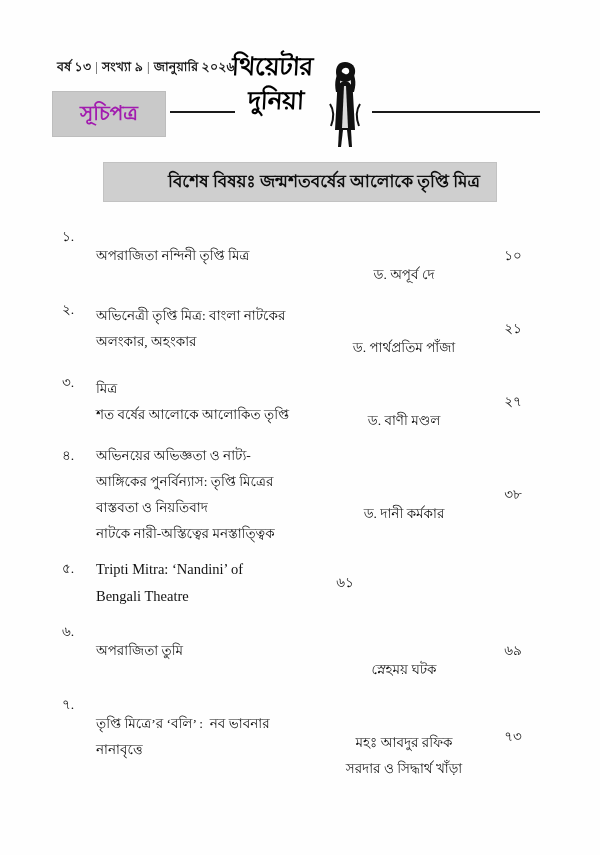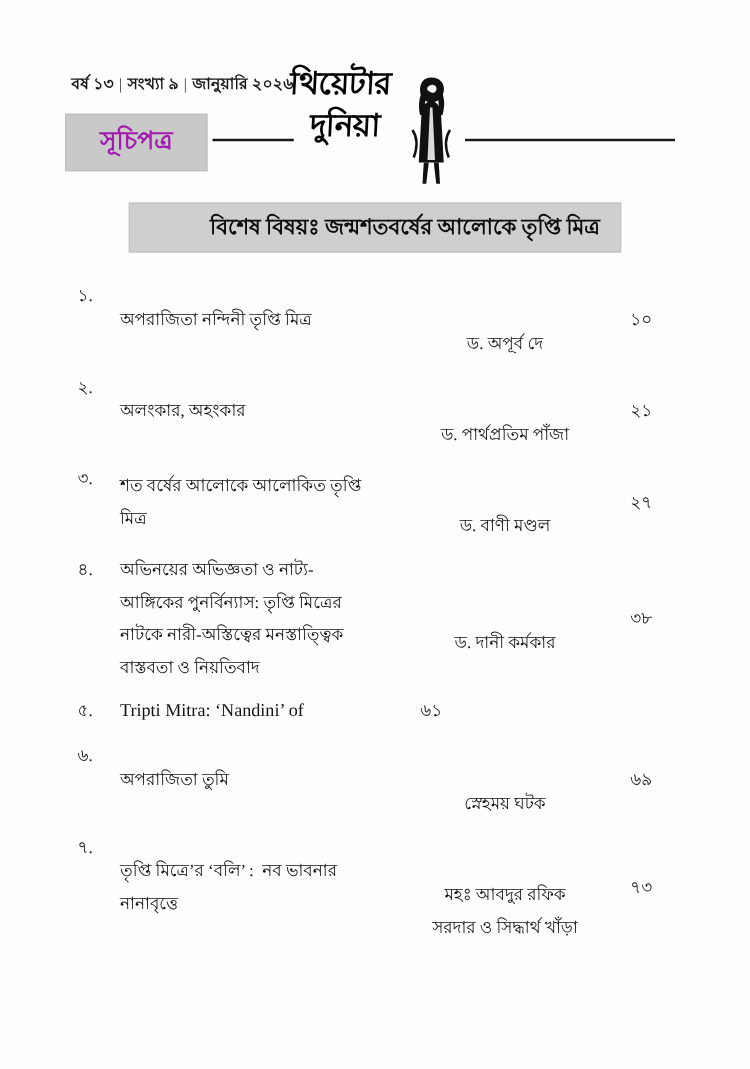--- a/index.html
+++ b/index.html
@@ -263,55 +263,57 @@
           <span class="line">অপরাজিতা নন্দিনী তৃপ্তি মিত্র</span>
         </div>
         <div class="col-author">
           <span class="line">ড. অপূর্ব দে</span>
         </div>
         <div class="col-page">১০</div>
       </div>
       <div class="toc-row">
         <div class="col-num">২.</div>
         <div class="col-title">
+          <span class="line">অভিনেত্রী তৃপ্তি মিত্র: বাংলা নাটকের</span>
           <span class="line">অলংকার, অহংকার</span>
         </div>
         <div class="col-author">
           <span class="line">ড. পার্থপ্রতিম পাঁজা</span>
         </div>
         <div class="col-page">২১</div>
       </div>
       <div class="toc-row">
         <div class="col-num">৩.</div>
         <div class="col-title">
+          <span class="line">মিত্র</span>
           <span class="line">শত বর্ষের আলোকে আলোকিত তৃপ্তি</span>
-          <span class="line">মিত্র</span>
         </div>
         <div class="col-author">
           <span class="line">ড. বাণী মণ্ডল</span>
         </div>
         <div class="col-page">২৭</div>
       </div>
       <div class="toc-row">
         <div class="col-num">৪.</div>
         <div class="col-title">
           <span class="line">অভিনয়ের অভিজ্ঞতা ও নাট্য-</span>
           <span class="line">আঙ্গিকের পুনর্বিন্যাস: তৃপ্তি মিত্রের</span>
+          <span class="line">বাস্তবতা ও নিয়তিবাদ</span>
           <span class="line">নাটকে নারী-অস্তিত্বের মনস্তাত্ত্বিক</span>
-          <span class="line">বাস্তবতা ও নিয়তিবাদ</span>
         </div>
         <div class="col-author">
           <span class="line">ড. দানী কর্মকার</span>
         </div>
         <div class="col-page">৩৮</div>
       </div>
       <div class="toc-row latin">
         <div class="col-num">৫.</div>
         <div class="col-title">
           <span class="line">Tripti Mitra: ‘Nandini’ of</span>
+          <span class="line">Bengali Theatre</span>
         </div>
         <div class="col-page">৬১</div>
       </div>
       <div class="toc-row">
         <div class="col-num">৬.</div>
         <div class="col-title">
           <span class="line">অপরাজিতা তুমি</span>
         </div>
         <div class="col-author">
           <span class="line">স্নেহময় ঘটক</span>

